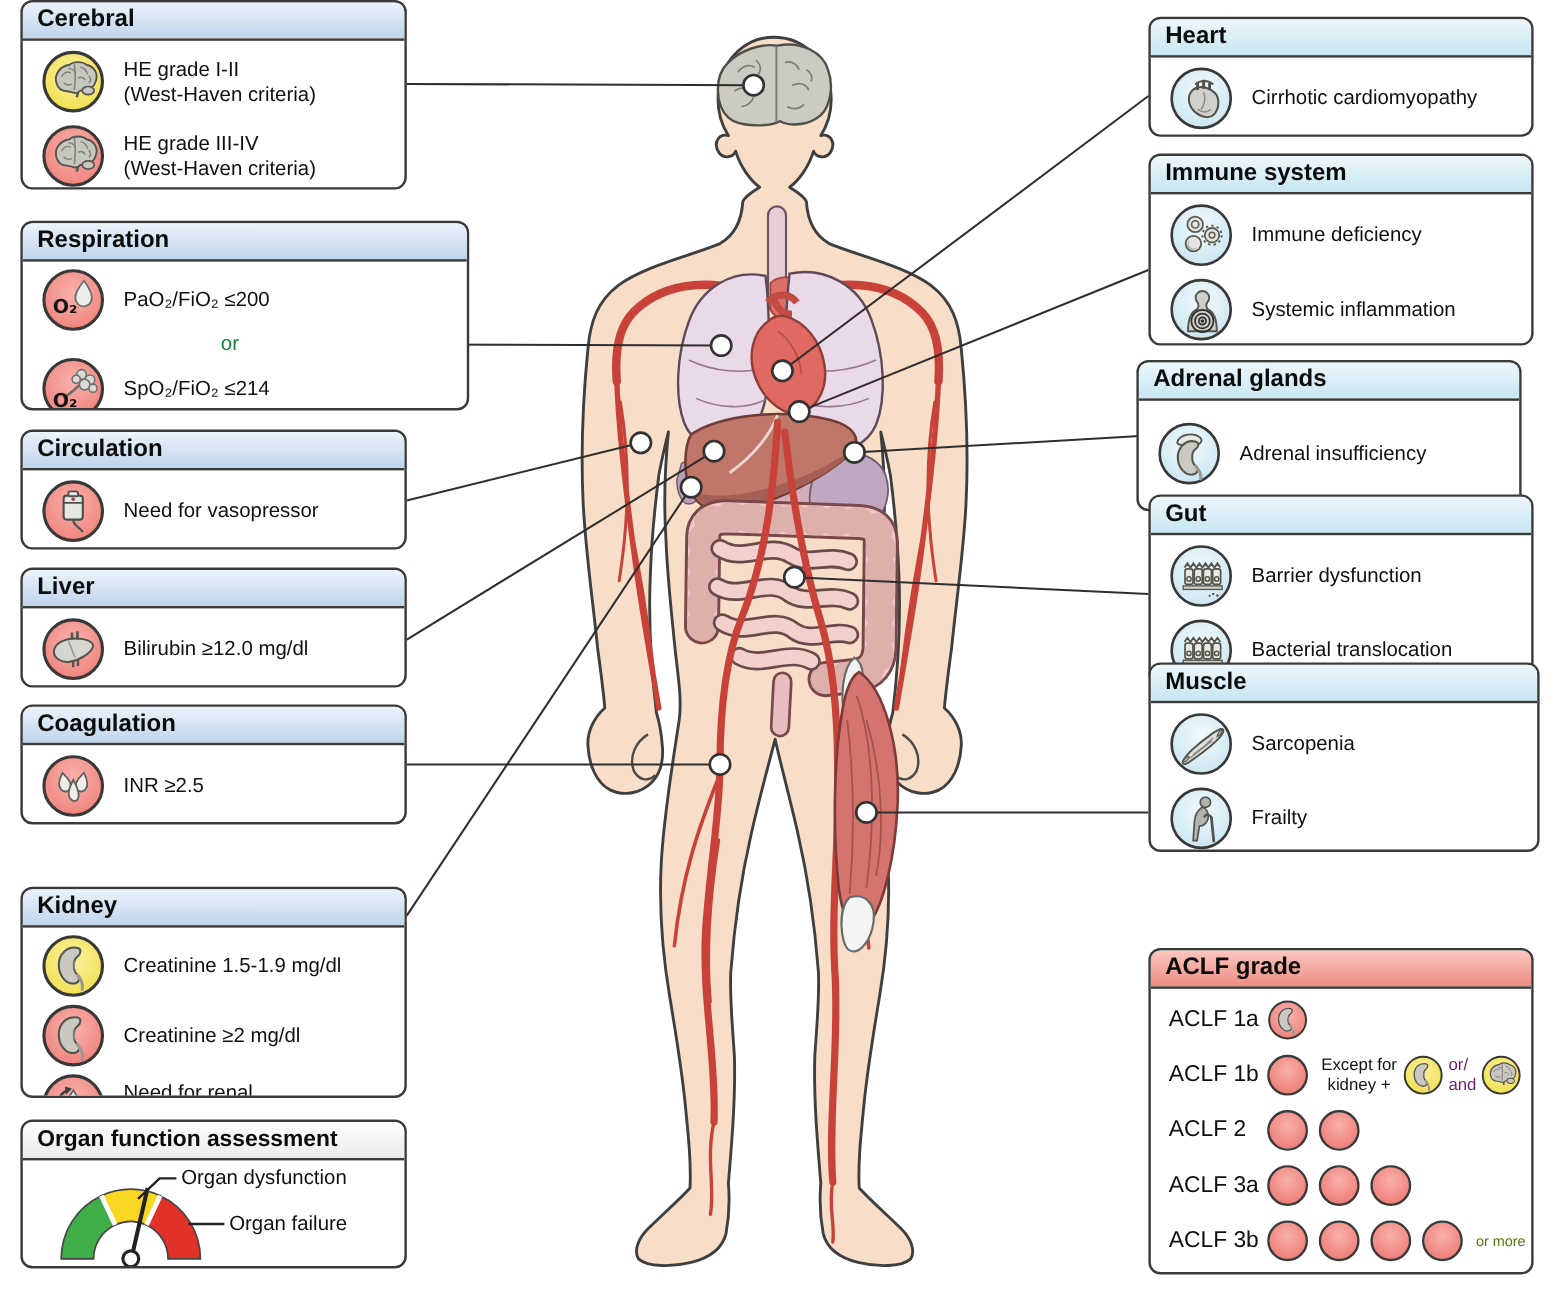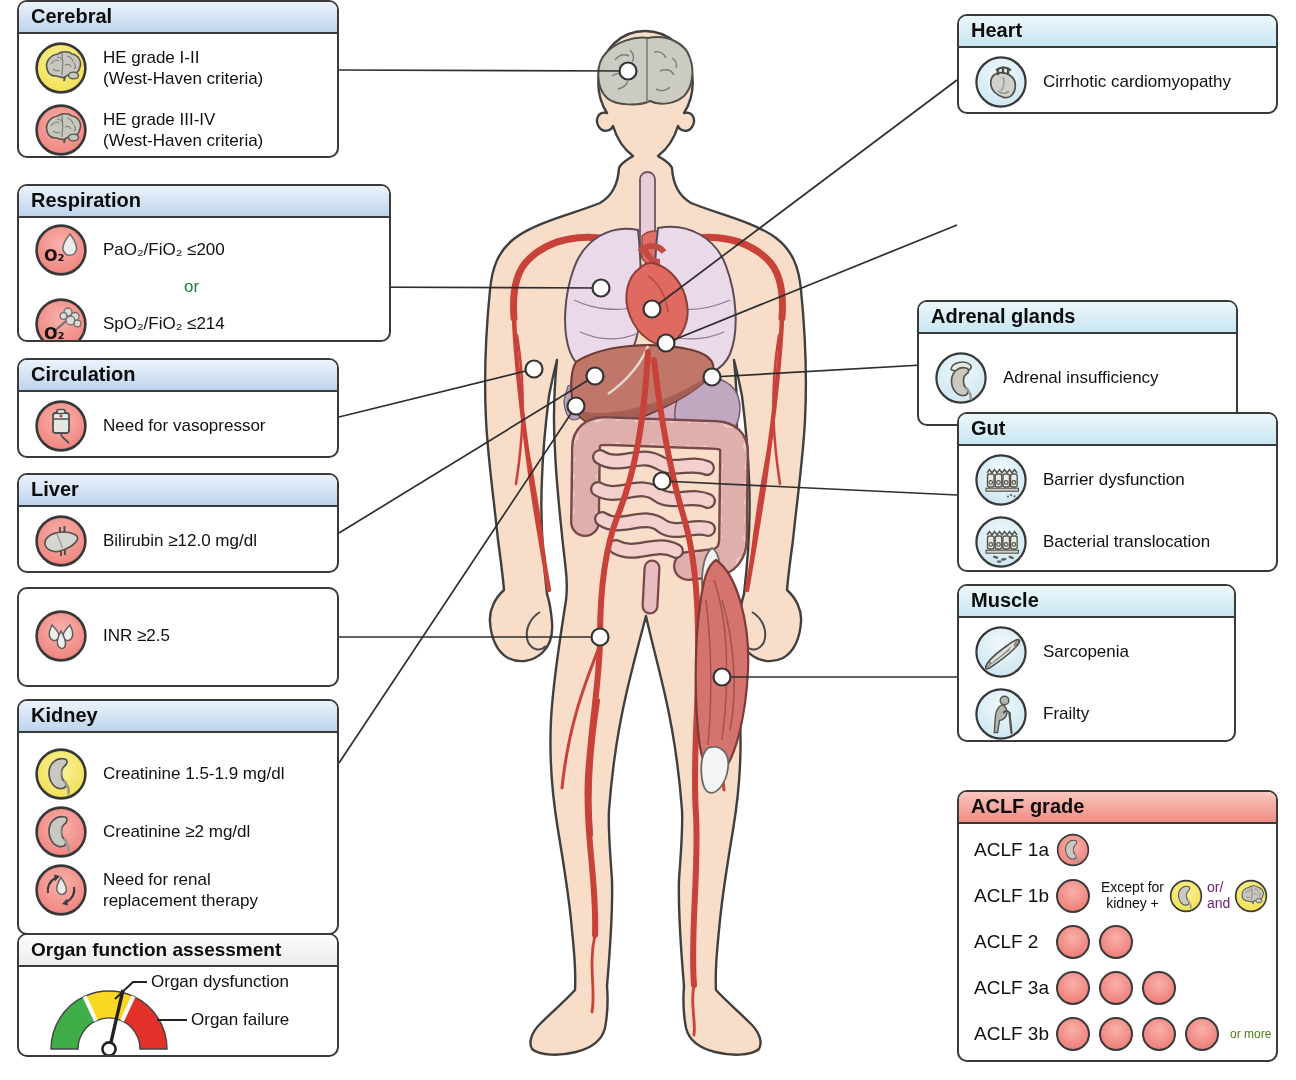--- a/index.html
+++ b/index.html
@@ -356,32 +356,33 @@
         <svg class="ic" viewBox="0 0 54 54">
             <use href="#bg-red"></use>
             <use href="#glyph-liver-sm"></use>
           </svg>
         <span class="lbl">Bilirubin ≥12.0 mg/dl</span>
       </div>
     </div>
   </div>
 
   <div class="panel" style="left:17px;top:587px;width:322px;height:100px">
+    <div class="ph blue"><span>Coagulation</span></div>
     <div class="pb">
       <div class="item">
         <svg class="ic" viewBox="0 0 54 54">
             <use href="#bg-red"></use>
             <use href="#glyph-3drops"></use>
           </svg>
         <span class="lbl">INR ≥2.5</span>
       </div>
     </div>
   </div>
 
-  <div class="panel" style="left:17px;top:699px;width:322px;height:236px">
+  <div class="panel" style="left:17px;top:739px;width:322px;height:176px">
     <div class="ph blue"><span>Kidney</span></div>
     <div class="pb">
       <div class="item tight">
         <svg class="ic" viewBox="0 0 54 54">
             <use href="#bg-yellow"></use>
             <use href="#glyph-kidney"></use>
           </svg>
         <span class="lbl">Creatinine 1.5-1.9 mg/dl</span>
       </div>
       <div class="item tight">
@@ -427,22 +428,41 @@
       <div class="item">
         <svg class="ic" viewBox="0 0 54 54">
             <use href="#bg-blue"></use>
             <use href="#glyph-heart-sm"></use>
           </svg>
         <span class="lbl">Cirrhotic cardiomyopathy</span>
       </div>
     </div>
   </div>
 
-
-  <div class="panel" style="left:917px;top:300px;width:321px;height:126px">
+  <div class="panel" style="left:957px;top:128px;width:321px;height:160px">
+    <div class="ph cyan"><span>Immune system</span></div>
+    <div class="pb">
+      <div class="item">
+        <svg class="ic" viewBox="0 0 54 54">
+            <use href="#bg-blue"></use>
+            <use href="#glyph-immune"></use>
+          </svg>
+        <span class="lbl">Immune deficiency</span>
+      </div>
+      <div class="item">
+        <svg class="ic" viewBox="0 0 54 54">
+            <use href="#bg-blue"></use>
+            <use href="#glyph-inflammation"></use>
+          </svg>
+        <span class="lbl">Systemic inflammation</span>
+      </div>
+    </div>
+  </div>
+
+  <div class="panel" style="left:947px;top:300px;width:321px;height:126px">
     <div class="ph cyan"><span>Adrenal glands</span></div>
     <div class="pb">
       <div class="item">
         <svg class="ic" viewBox="0 0 54 54">
             <use href="#bg-blue"></use>
             <use href="#glyph-adrenal"></use>
           </svg>
         <span class="lbl">Adrenal insufficiency</span>
       </div>
     </div>
@@ -463,21 +483,21 @@
         <svg class="ic" viewBox="0 0 54 54">
             <use href="#bg-blue"></use>
             <use href="#glyph-gutcells"></use>
             <use href="#glyph-bacteria"></use>
           </svg>
         <span class="lbl">Bacterial translocation</span>
       </div>
     </div>
   </div>
 
-  <div class="panel" style="left:957px;top:584px;width:279px;height:158px">
+  <div class="panel" style="left:957px;top:552px;width:326px;height:158px">
     <div class="ph cyan"><span>Muscle</span></div>
     <div class="pb">
       <div class="item">
         <svg class="ic" viewBox="0 0 54 54">
             <use href="#bg-blue"></use>
             <use href="#glyph-musclefiber"></use>
           </svg>
         <span class="lbl">Sarcopenia</span>
       </div>
       <div class="item">

